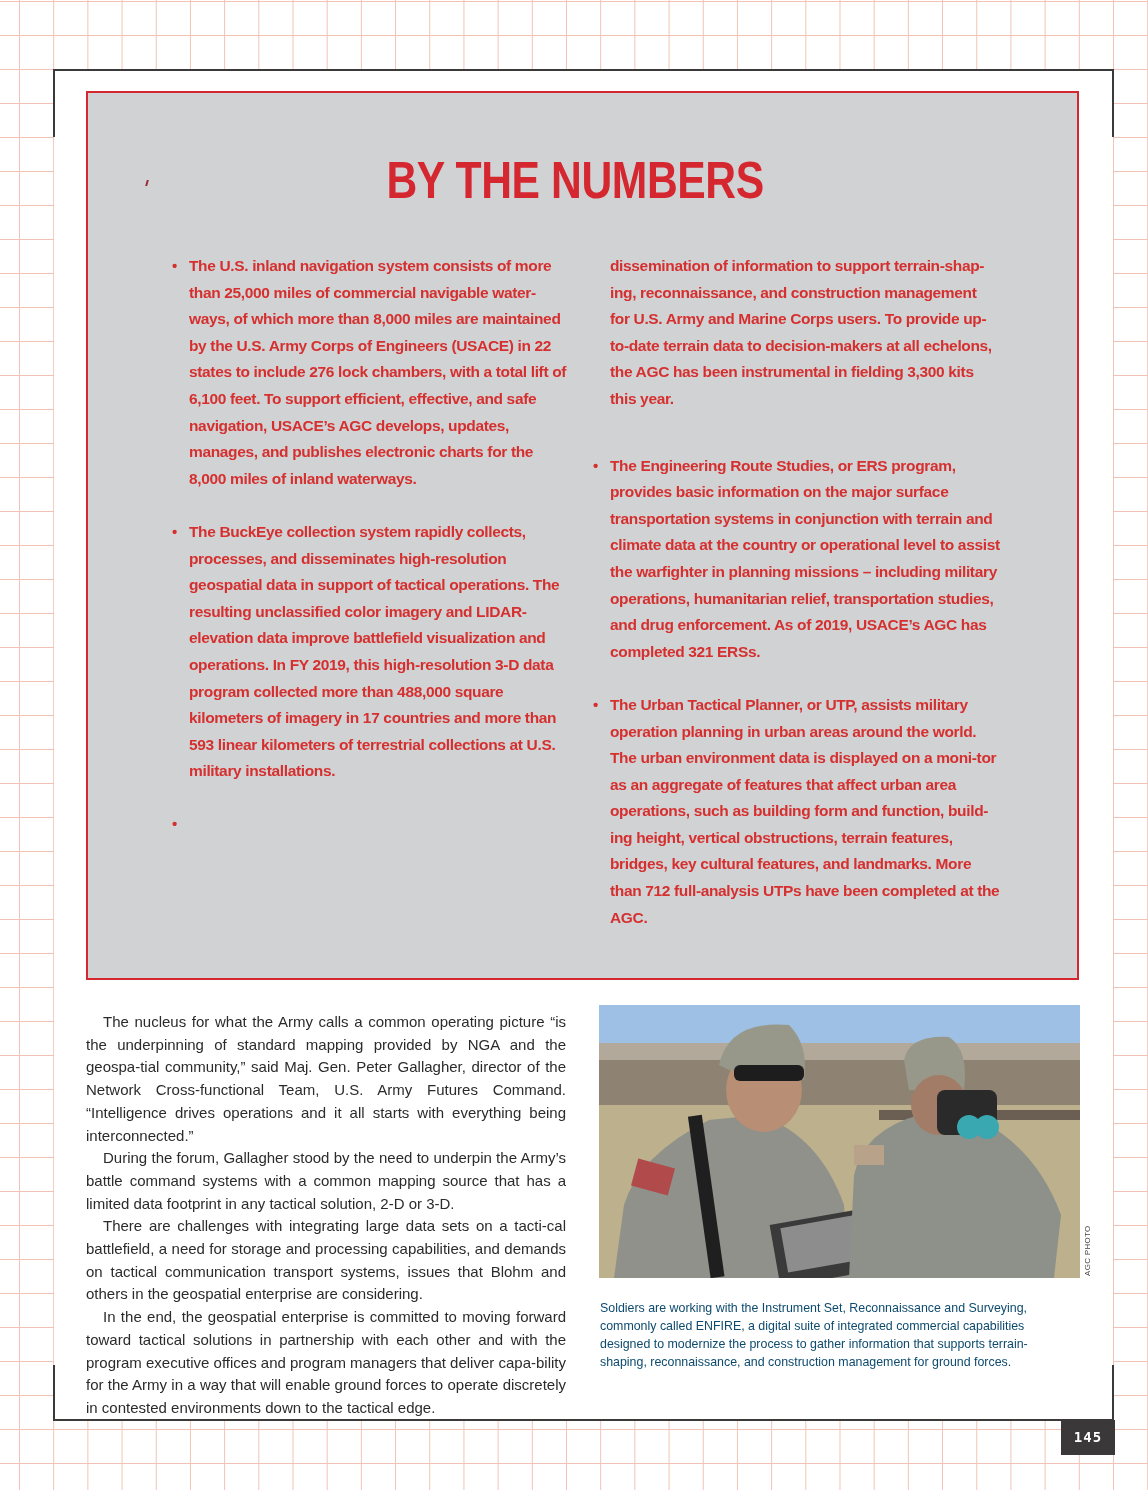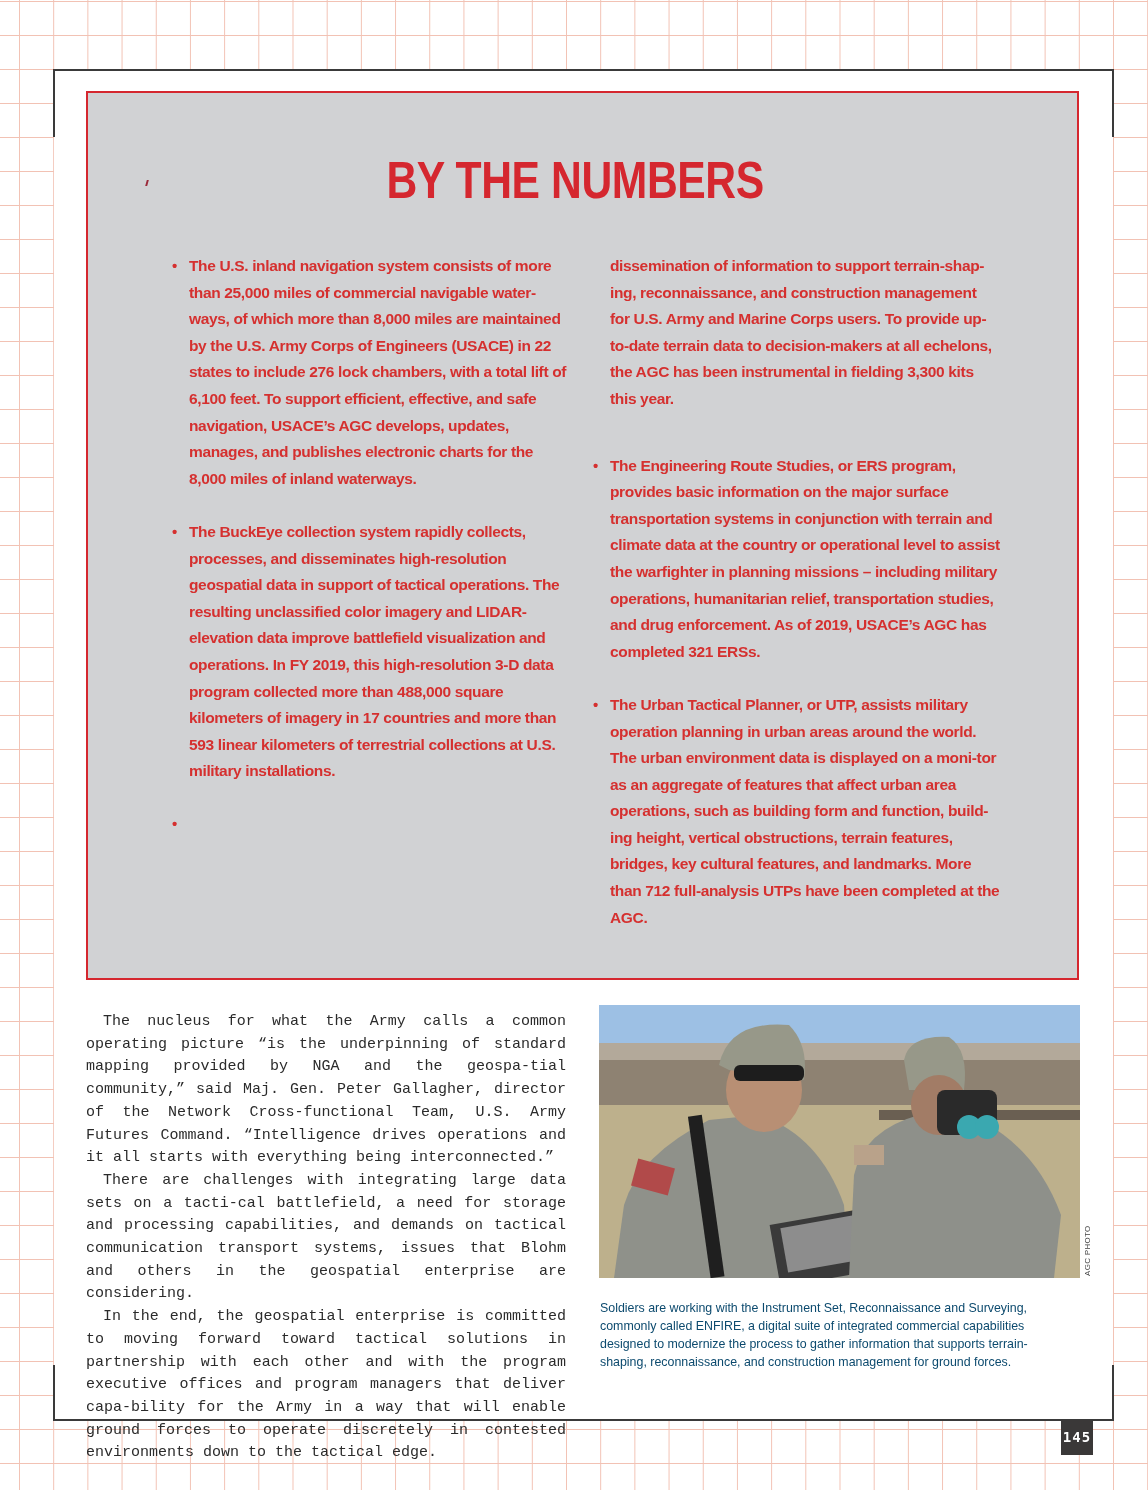--- a/index.html
+++ b/index.html
@@ -39,41 +39,41 @@
   }
   .col-left { left: 189px; top: 253px; width: 385px; }
   .col-right { left: 610px; top: 253px; width: 390px; }
   .bullet { position: relative; margin-bottom: 26.6px; }
   .bullet .dot {
     position: absolute; left: -17px; top: 0; font-size: 15px;
   }
   .para-cont { margin-bottom: 40px; }
   .body-text {
     position: absolute; left: 86px; top: 1011px; width: 480px;
-    font-family: Liberation Mono, monospace; font-size: 15px; line-height: 22.7px;
+    font-family: Liberation Sans, sans-serif; font-size: 15px; line-height: 22.7px;
     color: #2b2b2b; text-align: justify;
   }
   .body-text p { margin: 0; text-indent: 17px; }
   .photo {
     position: absolute; left: 599px; top: 1005px; width: 481px; height: 273px;
     overflow: hidden;
     background: linear-gradient(to bottom, #8fb5de 0%, #bcd3ea 22%, #b7aa98 28%, #9c8f78 38%, #b9ab8a 48%, #c4b590 100%);
   }
   .photo-credit {
     position: absolute; left: 1083px; top: 1276px; transform: rotate(-90deg);
     transform-origin: 0 0; font-size: 8px; color: #444; letter-spacing: 0.3px;
     font-family: "Liberation Sans", sans-serif;
   }
   .caption {
     position: absolute; left: 600px; top: 1299px; width: 470px;
     font-family: "Liberation Sans", sans-serif; font-size: 12.4px; line-height: 18px;
     color: #0c4a6e;
   }
   .page-num {
-    position: absolute; left: 1061px; top: 1420px; width: 32px; height: 35px;
+    position: absolute; left: 1061px; top: 1420px; width: 54px; height: 35px;
     background: #3a3838; color: #fff; font-family: "DejaVu Sans Mono", monospace;
     font-weight: 700; font-size: 14px; text-align: center; line-height: 35px;
     letter-spacing: 1px;
   }
 </style>
 </head>
 <body>
 
 <div class="inner-white"></div>
 
@@ -109,20 +109,21 @@
     <span>The Engineering Route Studies, or ERS program, provides basic information on the major surface transportation systems in conjunction with terrain and climate data at the country or operational level to assist the warfighter in planning missions – including military operations, humanitarian relief, transportation studies, and drug enforcement. As of 2019, USACE’s AGC has completed 321 ERSs.</span>
   </div>
   <div class="bullet">
     <span class="dot">•</span>
     <span>The Urban Tactical Planner, or UTP, assists military operation planning in urban areas around the world. The urban environment data is displayed on a moni-tor as an aggregate of features that affect urban area operations, such as building form and function, build-ing height, vertical obstructions, terrain features, bridges, key cultural features, and landmarks. More than 712 full-analysis UTPs have been completed at the AGC.</span>
   </div>
 </div>
 
 <div class="body-text">
   <p>The nucleus for what the Army calls a common operating picture “is the underpinning of standard mapping provided by NGA and the geospa-tial community,” said Maj. Gen. Peter Gallagher, director of the Network Cross-functional Team, U.S. Army Futures Command. “Intelligence drives operations and it all starts with everything being interconnected.”</p>
+  <p>During the forum, Gallagher stood by the need to underpin the Army’s battle command systems with a common mapping source that has a limited data footprint in any tactical solution, 2-D or 3-D.</p>
   <p>There are challenges with integrating large data sets on a tacti-cal battlefield, a need for storage and processing capabilities, and demands on tactical communication transport systems, issues that Blohm and others in the geospatial enterprise are considering.</p>
   <p>In the end, the geospatial enterprise is committed to moving forward toward tactical solutions in partnership with each other and with the program executive offices and program managers that deliver capa-bility for the Army in a way that will enable ground forces to operate discretely in contested environments down to the tactical edge.</p>
 </div>
 
 <div class="photo" title="Two soldiers in camouflage uniforms using a rugged laptop and a rangefinder device in a field">
   <svg width="481" height="273" viewBox="0 0 481 273" xmlns="http://www.w3.org/2000/svg">
     <rect x="0" y="0" width="481" height="55" fill="#9dc0e4"></rect>
     <rect x="0" y="38" width="481" height="22" fill="#b3a99a"></rect>
     <rect x="0" y="55" width="481" height="50" fill="#8e8272"></rect>
     <rect x="0" y="100" width="481" height="173" fill="#bdb08c"></rect>

